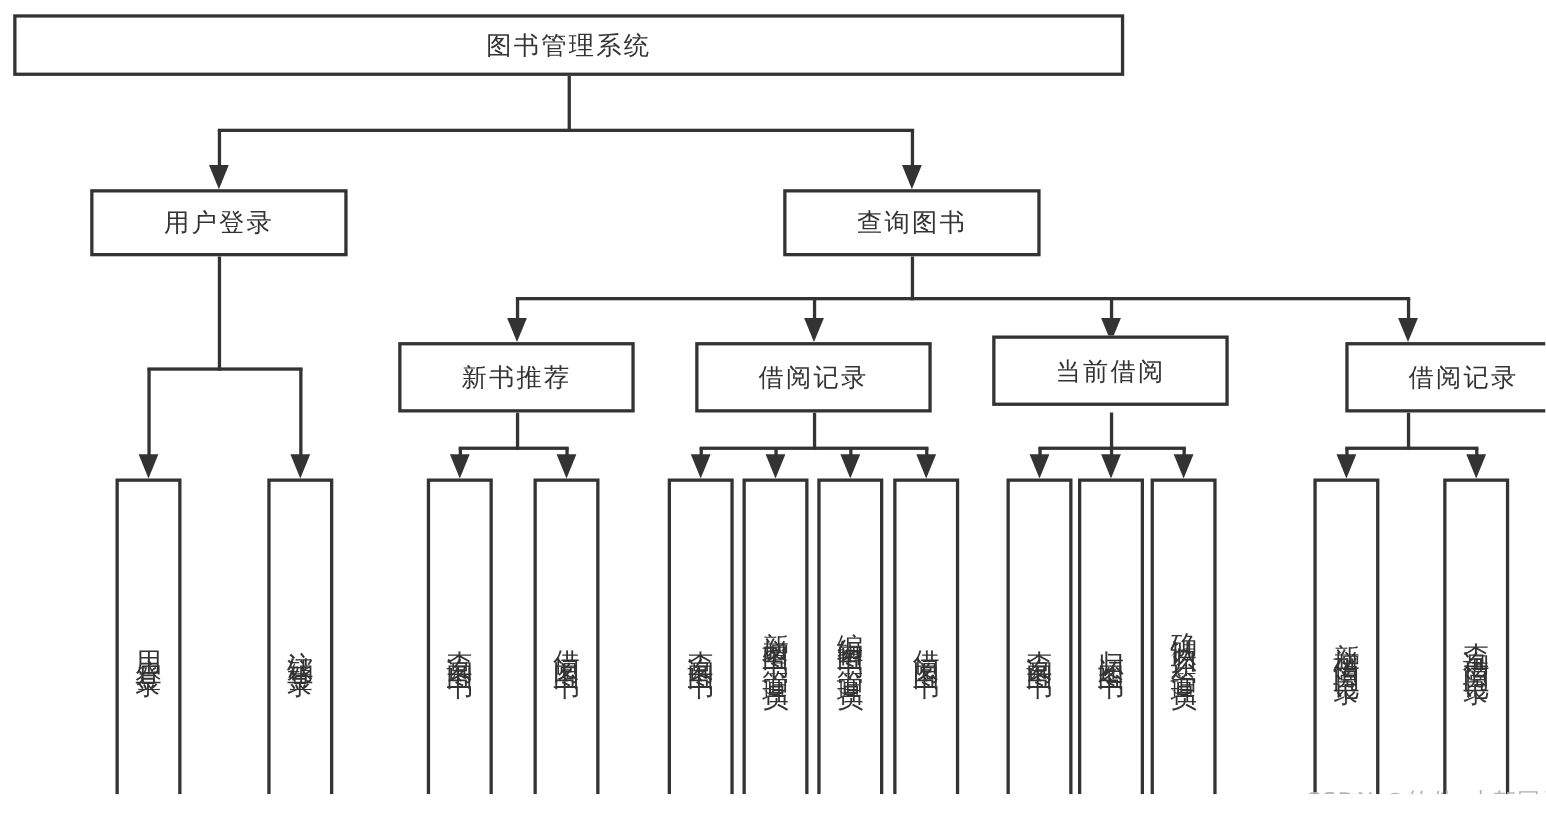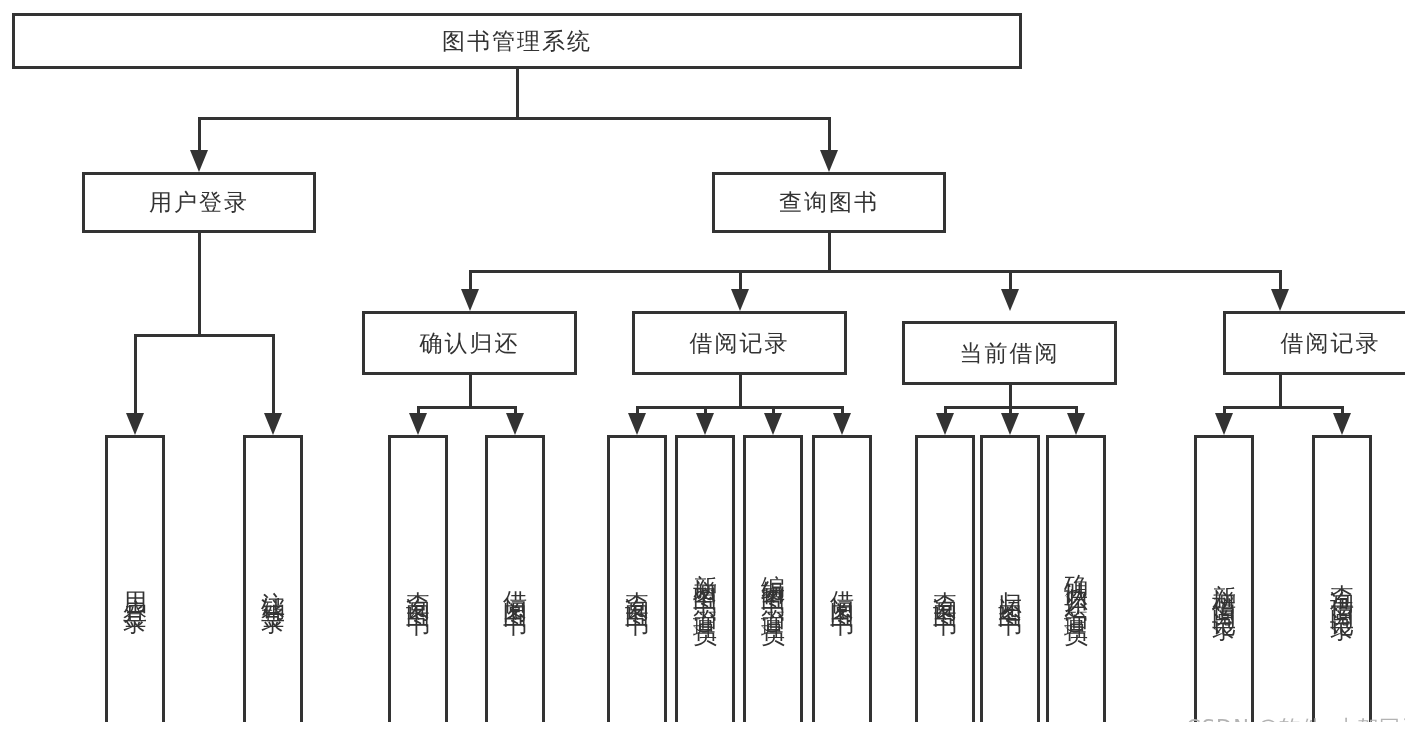--- a/index.html
+++ b/index.html
@@ -116,26 +116,26 @@
       <div class="node horizontal" style="left: 12px; top: 13px; width: 1010px; height: 56px;">
         <span class="node-label">图书管理系统</span>
       </div>
       <div class="node horizontal" style="left: 82px; top: 172px; width: 234px; height: 61px;">
         <span class="node-label">用户登录</span>
       </div>
       <div class="node horizontal" style="left: 712px; top: 172px; width: 234px; height: 61px;">
         <span class="node-label">查询图书</span>
       </div>
       <div class="node horizontal" style="left: 362px; top: 311px; width: 215px; height: 64px;">
-        <span class="node-label">确认归还</span>
+        <span class="node-label">新书推荐</span>
       </div>
       <div class="node horizontal" style="left: 632px; top: 311px; width: 215px; height: 64px;">
         <span class="node-label">借阅记录</span>
       </div>
-      <div class="node horizontal" style="left: 902px; top: 321px; width: 215px; height: 64px;">
+      <div class="node horizontal" style="left: 902px; top: 305px; width: 215px; height: 64px;">
         <span class="node-label">当前借阅</span>
       </div>
       <div class="node horizontal" style="left: 1223px; top: 311px; width: 215px; height: 64px;">
         <span class="node-label">借阅记录</span>
       </div>
       <div class="node vertical" style="left: 105px; top: 435px; width: 60px; height: 302px;">
         <span class="node-label">用户登录</span>
       </div>
       <div class="node vertical" style="left: 243px; top: 435px; width: 60px; height: 302px;">
         <span class="node-label">注销登录</span>

